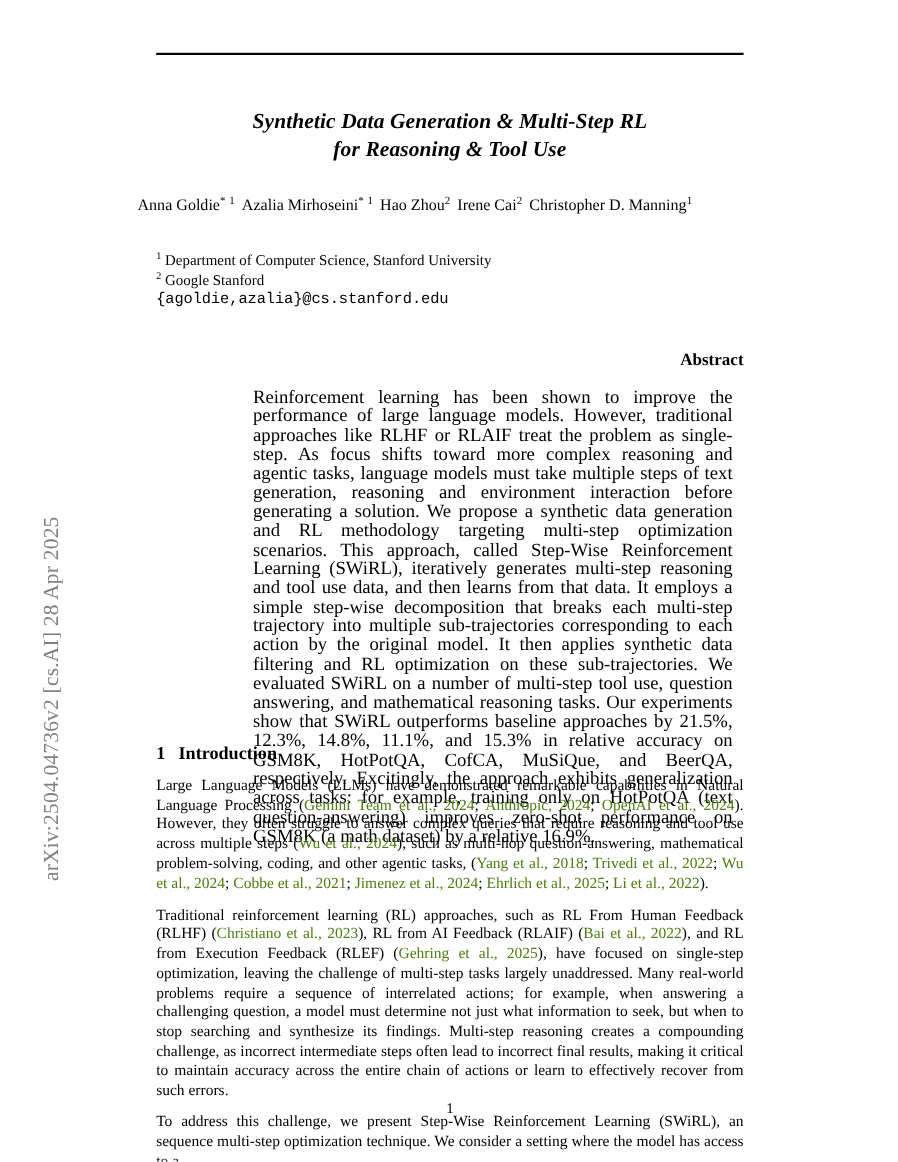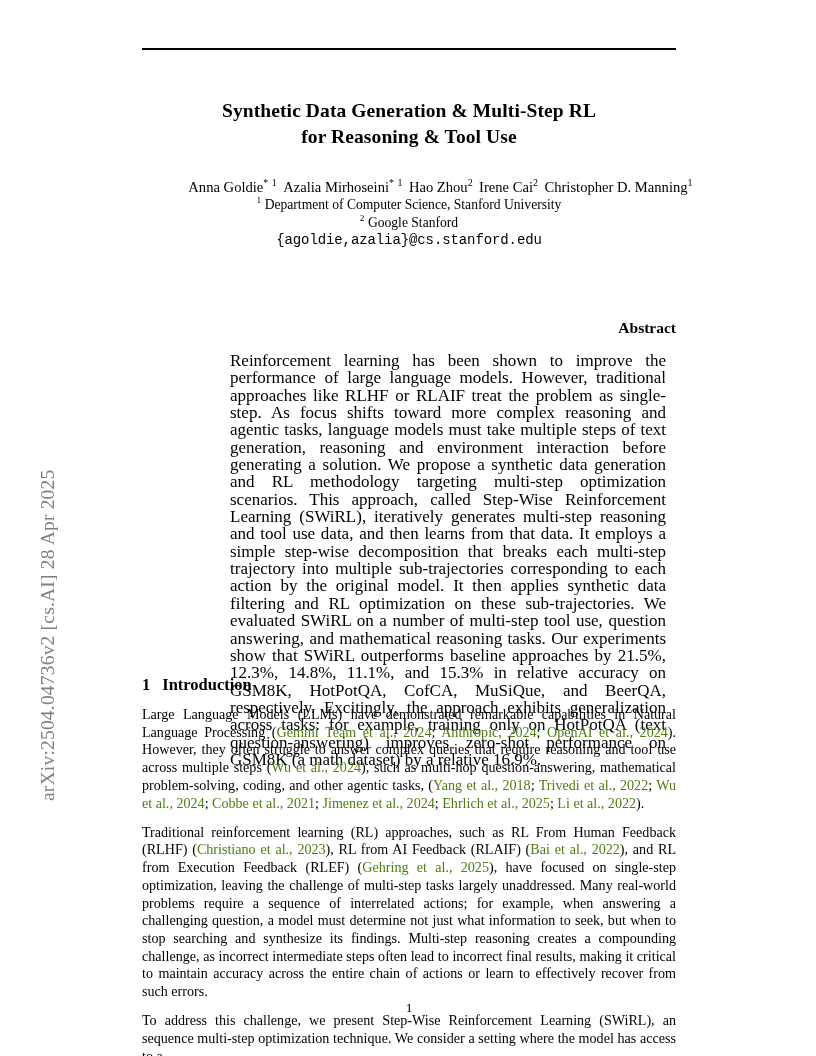--- a/index.html
+++ b/index.html
@@ -62,45 +62,46 @@
     left: 142px;
     top: 98px;
     width: 534px;
     text-align: center;
   }
   .paper-title {
     font-size: 19.5px;
     font-weight: bold;
     line-height: 26px;
     letter-spacing: 0.1px;
+    font-style: italic;
   }
 
   #authors-line {
     position: absolute;
     left: 122px;
     top: 179px;
     width: 574px;
-    text-align: right;
+    text-align: left;
     font-size: 14.6px;
     white-space: nowrap;
   }
   #authors-line .author { margin: 0 3px; }
   sup {
     font-size: 0.68em;
     vertical-align: super;
     line-height: 0;
   }
   sup.sep { letter-spacing: 0.5px; }
 
   #affiliations {
     position: absolute;
     left: 142px;
-    top: 196px;
-    width: 534px;
-    text-align: center;
+    top: 228px;
+    width: 534px;
+    text-align: left;
     font-size: 13.6px;
     line-height: 17.5px;
   }
   #affiliations .aff-line { display: block; }
   #affiliations .email {
     display: block;
     font-family: "Liberation Mono", "DejaVu Sans Mono", monospace;
     font-size: 14px;
     letter-spacing: -0.1px;
     margin-top: 1px;

